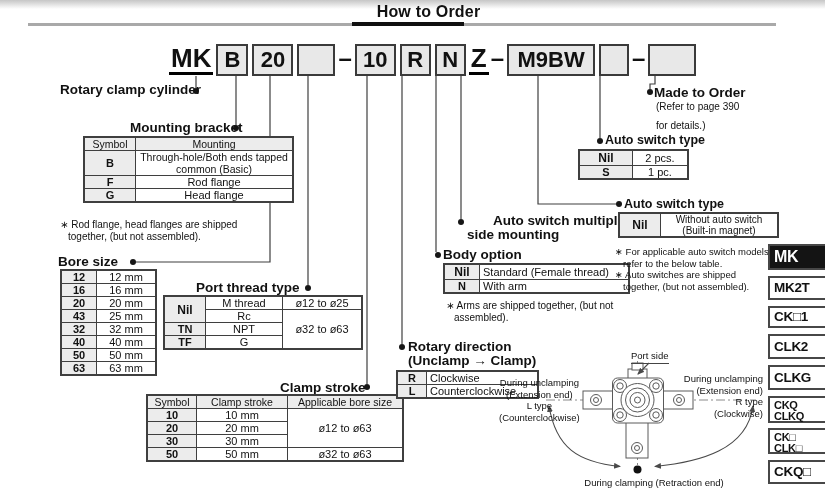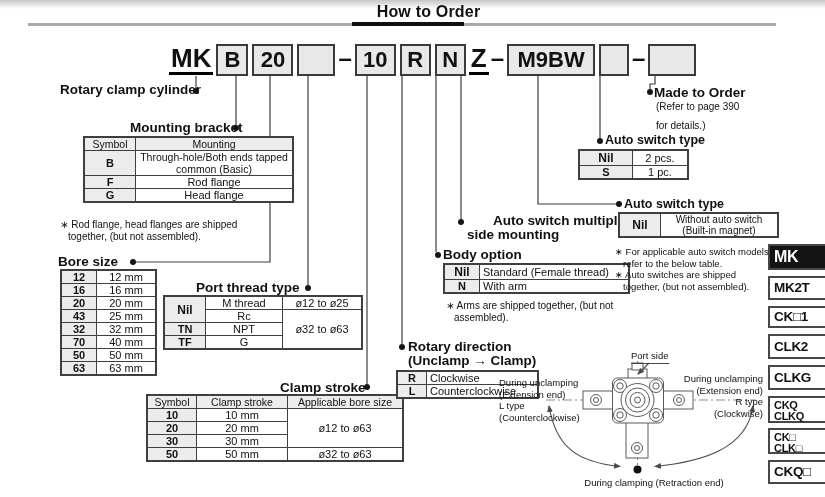--- a/index.html
+++ b/index.html
@@ -20,21 +20,21 @@
 
   .sec-title{font-weight:bold;font-size:13.5px;white-space:nowrap;}
   .sec-title-sm{font-weight:bold;font-size:12.5px;white-space:nowrap;}
 
   table.tbl{border-collapse:collapse;border:2px solid #3f3f3f;background:#fff;}
   .tbl td,.tbl th{border:1px solid #3f3f3f;text-align:center;padding:0 3px;font-size:11px;background:#fff;}
   .tbl th{background:#ececec;font-weight:normal;font-size:10.5px;}
   .tbl td.sym{background:#ececec;font-weight:bold;}
   .note{font-size:10px;line-height:11.5px;}
   .hang{padding-left:8px;text-indent:-8px;}
-  .small{font-size:9.5px;line-height:11.5px;white-space:nowrap;}
+  .small{font-size:9.5px;line-height:11.5px;white-space:nowrap;text-align:center;}
 
   .tab{left:768px;width:60px;border:2px solid #474747;background:#fff;font-weight:bold;
        padding-left:4px;letter-spacing:-0.3px;box-sizing:border-box;}
   .tab .l1,.tab .l2{display:block;}
   .tab-single{font-size:13.5px;line-height:20px;}
   .tab-double{font-size:11px;line-height:11px;padding-top:2px;}
   .tab-active{background:#141414;color:#fff;font-size:16px;line-height:22px;}
 
   svg{position:absolute;left:0;top:0;pointer-events:none;}
 </style>
@@ -174,21 +174,21 @@
       </tr>
   <tr>
         <td class="sym">43</td>
         <td>25 mm</td>
       </tr>
   <tr>
         <td class="sym">32</td>
         <td>32 mm</td>
       </tr>
   <tr>
-        <td class="sym">70</td>
+        <td class="sym">40</td>
         <td>40 mm</td>
       </tr>
   <tr>
         <td class="sym">50</td>
         <td>50 mm</td>
       </tr>
   <tr>
         <td class="sym">63</td>
         <td>63 mm</td>
       </tr>

